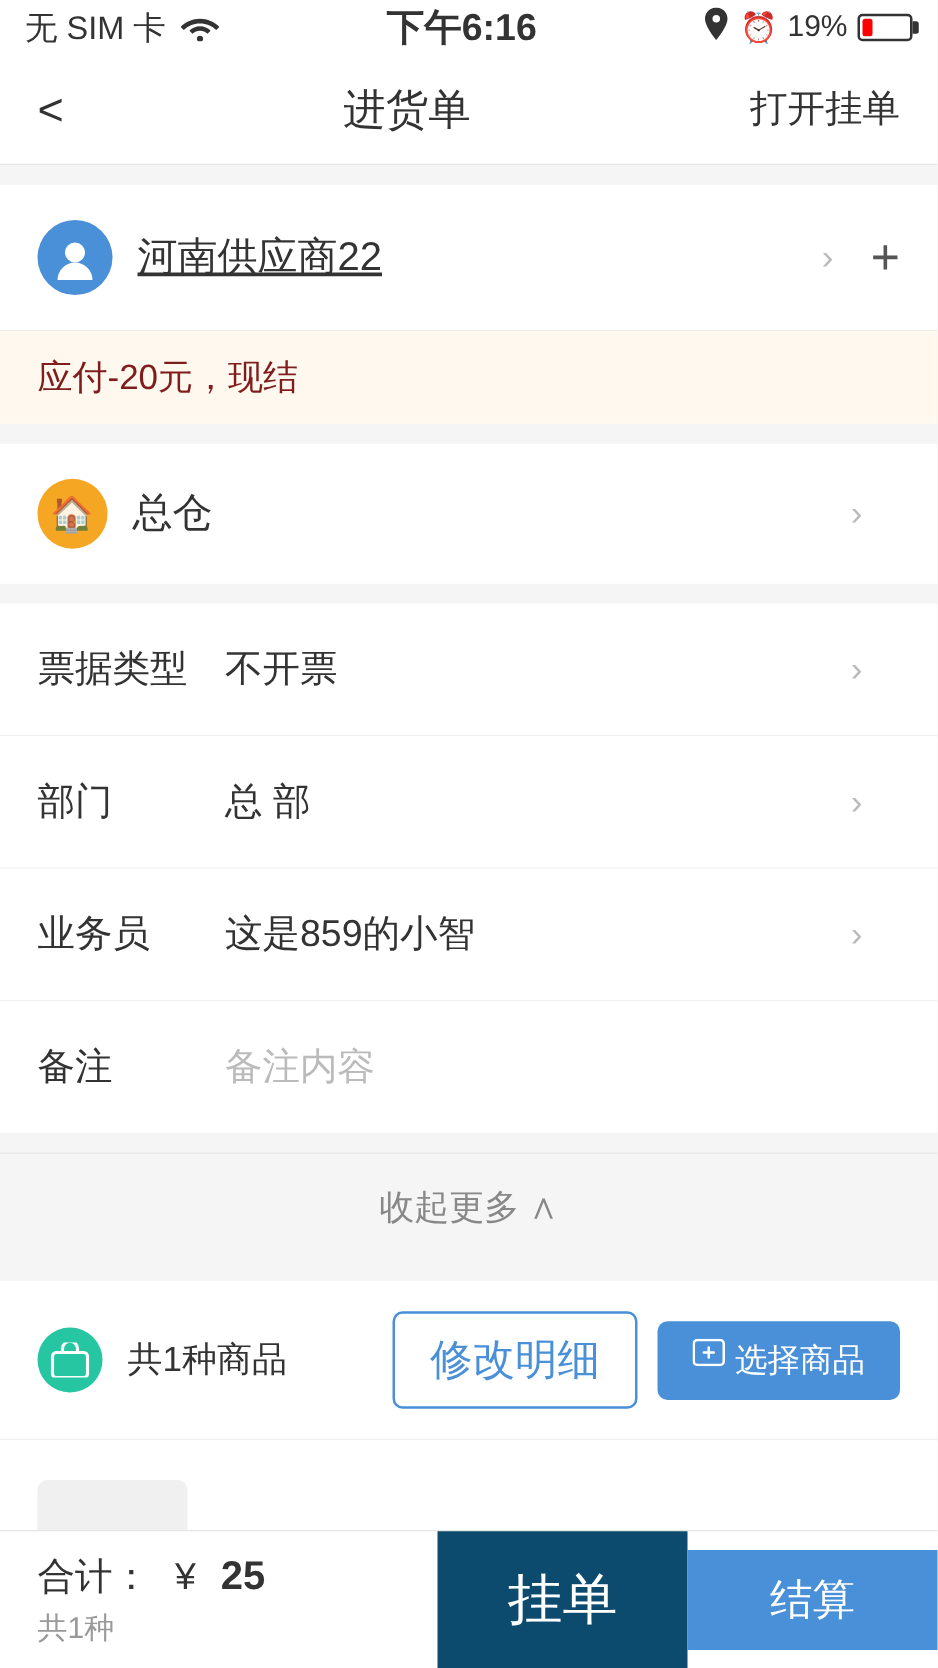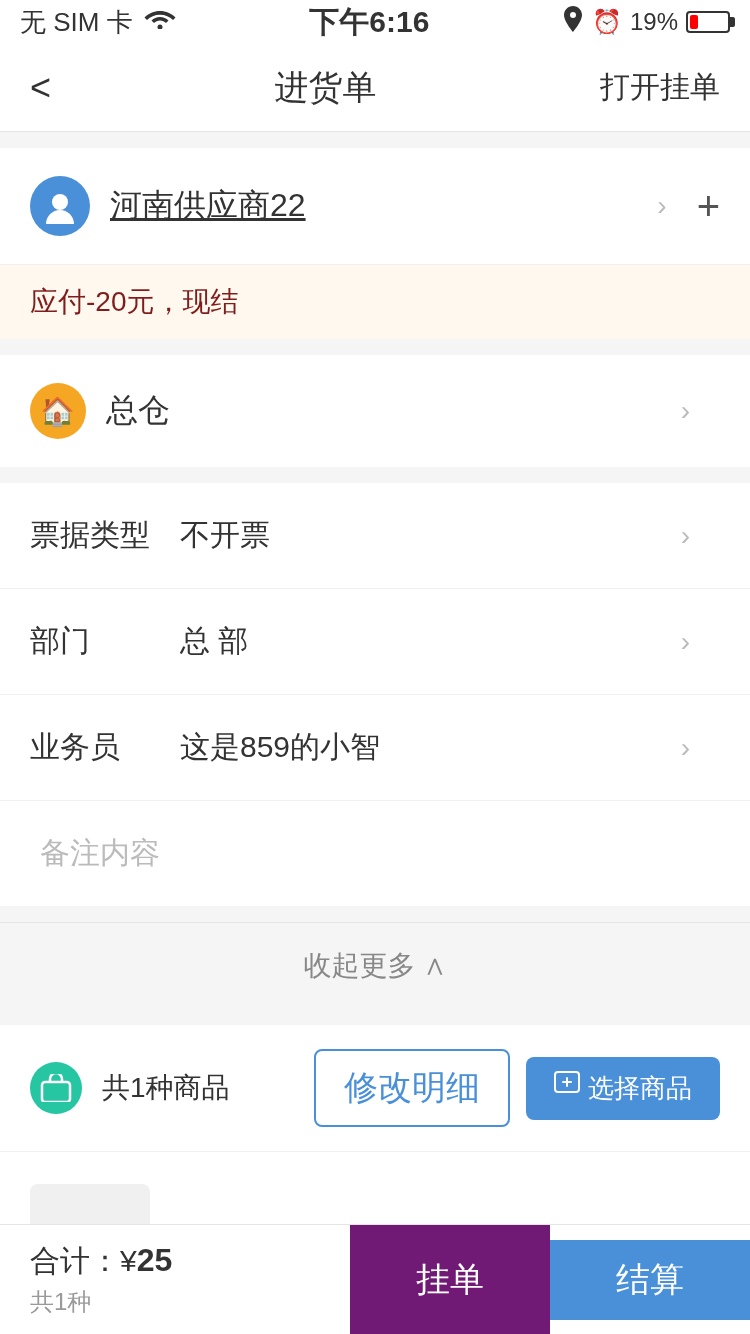--- a/index.html
+++ b/index.html
@@ -18,21 +18,21 @@
     .status-bar {
       width: 100%;
       height: 44px;
       background: #fff;
       display: flex;
       align-items: center;
       justify-content: space-between;
       padding: 0 20px;
       font-size: 26px;
     }
-    .status-left { display: flex; align-items: flex-start; gap: 10px; }
+    .status-left { display: flex; align-items: flex-end; gap: 10px; }
     .status-center { font-weight: 600; font-size: 30px; }
     .status-right { display: flex; align-items: center; gap: 8px; font-size: 24px; }
     .battery-icon {
       width: 44px; height: 22px;
       border: 2px solid #333;
       border-radius: 4px;
       position: relative;
       display: flex; align-items: center;
     }
     .battery-icon::after {
@@ -279,37 +279,37 @@
       align-items: center;
       border-top: 1px solid #e5e5e5;
     }
     .total-section {
       flex: 1;
       padding: 0 30px;
     }
     .total-main {
       font-size: 30px;
       color: #333;
-      display: flex; align-items: baseline; gap: 0;
+      display: flex; align-items: baseline; gap: 20px;
     }
     .total-amount {
       font-size: 32px;
       font-weight: 600;
     }
     .total-sub {
       font-size: 24px;
       color: #999;
       margin-top: 4px;
     }
     .btn-hang {
       width: 200px;
       height: 110px;
-      background: #701a75;
+      background: #0c4a6e;
       color: #fff;
-      font-size: 34px;
+      font-size: 44px;
       border: none;
       display: flex; align-items: center; justify-content: center;
     }
     .btn-checkout {
       width: 200px;
       height: 80px;
       background: #4a90d9;
       color: #fff;
       font-size: 34px;
       border: none;
@@ -393,20 +393,21 @@
       <span class="form-label">部门</span>
       <span class="form-value">总 部</span>
       <span class="chevron-right">›</span>
     </div>
     <div class="form-row">
       <span class="form-label">业务员</span>
       <span class="form-value">这是859的小智</span>
       <span class="chevron-right">›</span>
     </div>
     <div class="form-row">
+      <span class="form-label">备注</span>
       <span class="form-value placeholder">备注内容</span>
     </div>
   </div>
 
   <div class="collapse-row">收起更多 ∧</div>
 
   <div class="card" style="margin-top:16px;">
     <div class="product-header">
       <div class="product-count-icon">
         <svg width="32" height="28" viewBox="0 0 32 28">

